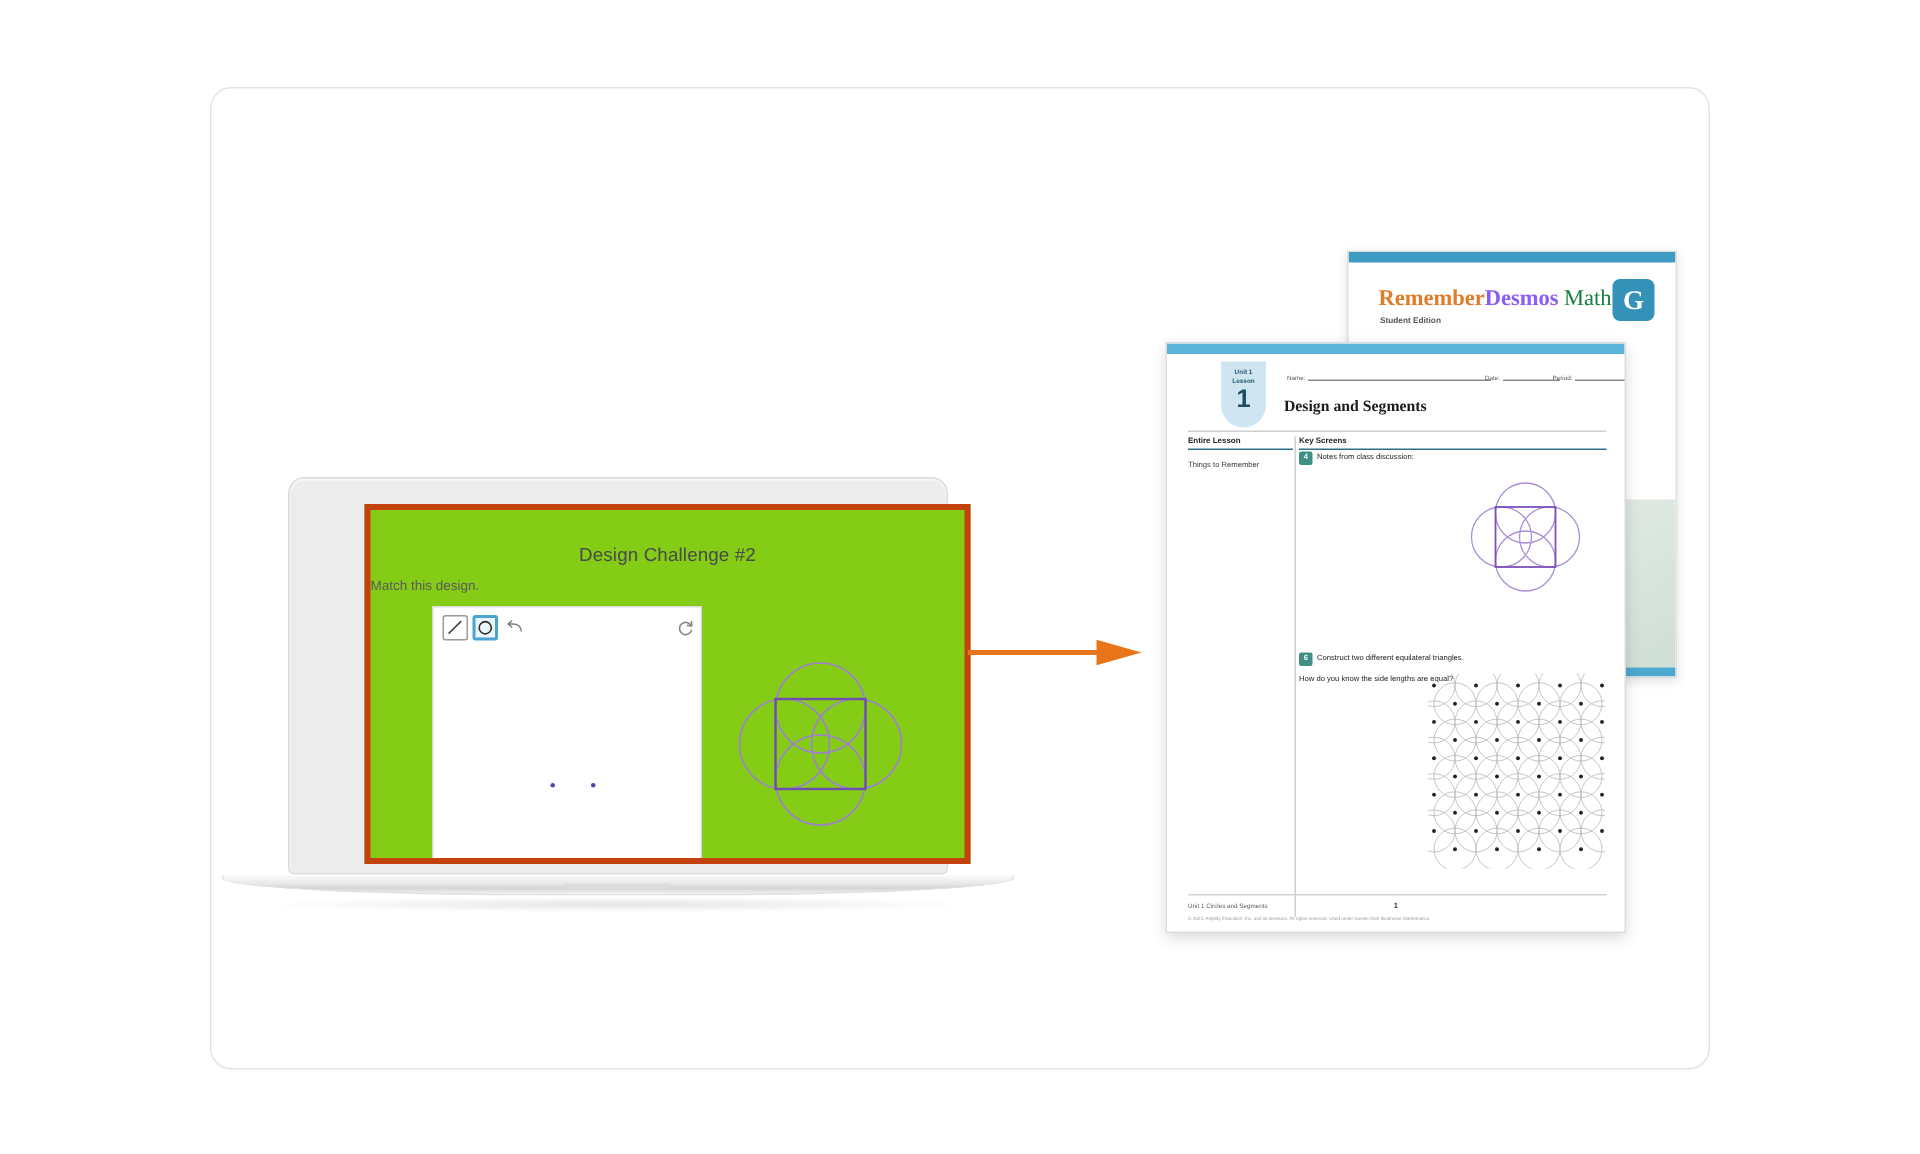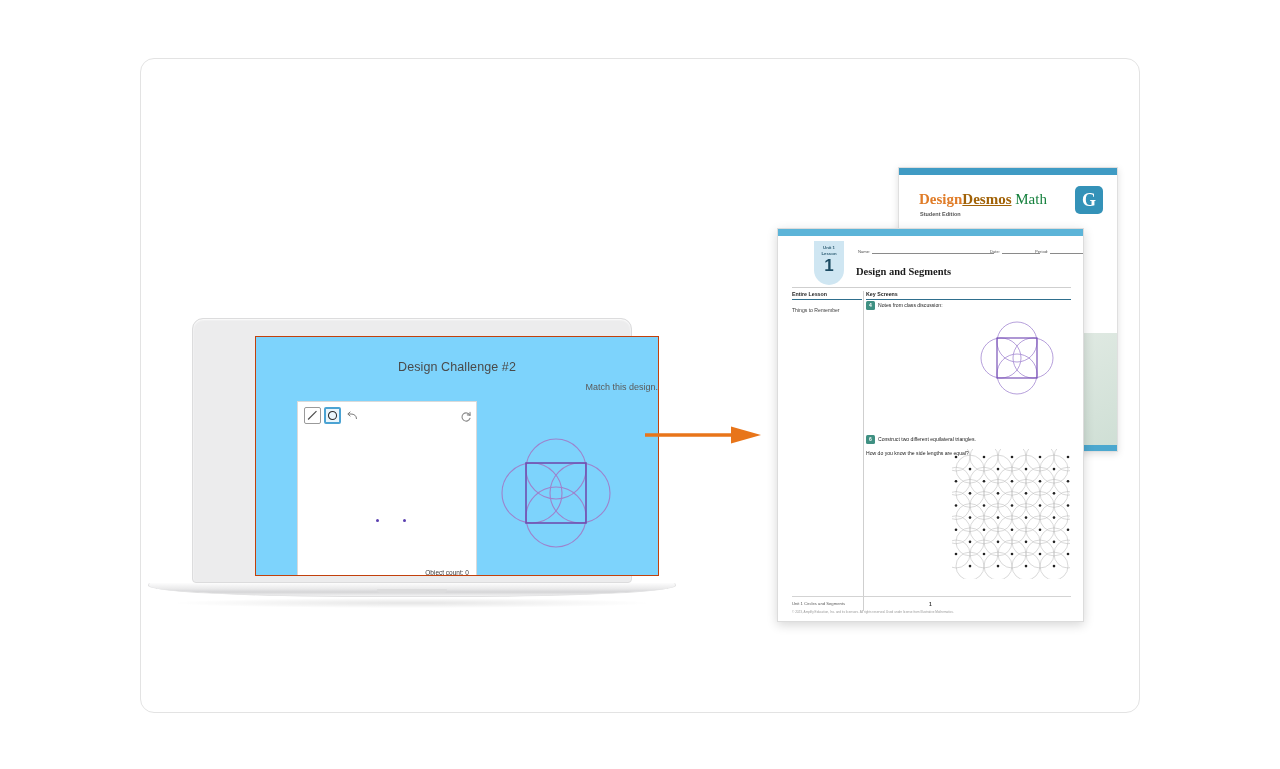--- a/index.html
+++ b/index.html
@@ -33,24 +33,24 @@
 
   .laptop-lid {
     position: absolute; left: 44px; top: 0;
     width: 440px; height: 265px;
     background: #ececed;
     border: 1px solid #dcdcdd;
     border-radius: 11px 11px 4px 4px;
     box-shadow: inset 0 1px 2px rgba(255,255,255,.9);
   }
   .laptop-screen {
-    position: absolute; left: 62px; top: 17px;
+    position: absolute; left: 50px; top: 17px;
     width: 404px; height: 240px;
-    background: #7dd3fc;
-    border: 1px solid #c2410c;
+    background: #84cc16;
+    border: 4px solid #c2410c;
     overflow: hidden;
   }
   .laptop-base {
     position: absolute; left: 0; top: 265px;
     width: 528px; height: 14px;
     background: linear-gradient(180deg,#fdfdfd 0%,#e9e9ea 45%,#d5d5d7 70%,#f3f3f4 100%);
     border-radius: 3px 3px 50% 50% / 3px 3px 100% 100%;
     border: 1px solid #e0e0e1;
     border-top: none;
   }
@@ -67,21 +67,21 @@
     background: radial-gradient(ellipse at center, rgba(0,0,0,.10) 0%, rgba(0,0,0,0) 72%);
   }
 
   
   .scr-title {
     position: absolute; left: 0; top: 23px; width: 100%;
     text-align: center; font-size: 12.5px; color: #4a4a4a; letter-spacing: .1px;
   }
   .scr-sub {
     position: absolute; left: 0; top: 45px; width: 100%;
-    text-align: right; font-size: 9px; color: #5a5a5a;
+    text-align: left; font-size: 9px; color: #5a5a5a;
   }
 
   .canvas-box {
     position: absolute; left: 41px; top: 64px;
     width: 180px; height: 180px;
     background: #ffffff;
     border: 1px solid #dadada;
   }
   .toolbar { position: absolute; left: 6px; top: 5px; width: 168px; height: 18px; }
   .tool {
@@ -138,21 +138,21 @@
   }
   .sheet-back .bluebar { height: 7px; background: #3f9bc4; }
   .sheet-back .bluebar2 { position:absolute; left:0; bottom:0; width:100%; height:6px; background:#4ca8cf; }
   .sb-brand {
     position: absolute; left: 20px; top: 23px;
     font-family: "Liberation Serif", serif;
     font-size: 15px;
     white-space: nowrap;
   }
   .sb-amplify { color: #e07c28; font-weight: bold; }
-  .sb-desmos { color: #a16207; font-weight: bold; text-decoration: underline; }
+  .sb-desmos { color: #8b5cf6; font-weight: bold; }
   .sb-math { color: #15803d; }
   .sb-edition {
     position: absolute; left: 21px; top: 43px;
     font-size: 5.5px; color: #555; font-weight: bold;
   }
   .sb-g {
     position: absolute; right: 14px; top: 18px;
     width: 28px; height: 28px;
     background: #3492b8;
     border-radius: 5px;
@@ -323,21 +323,21 @@
     <svg viewBox="0 0 118 20" width="118" height="20">
       <line x1="0" y1="10" x2="92" y2="10" stroke="#e8751a" stroke-width="3.4"></line>
       <polygon points="86,1.5 116,10 86,18.5" fill="#e8751a"></polygon>
     </svg>
   </div>
 
   <div class="sheet-back">
     <div class="bluebar"></div>
 
     <div class="sb-brand">
-      <span class="sb-amplify">Design</span><span class="sb-desmos">Desmos</span>
+      <span class="sb-amplify">Remember</span><span class="sb-desmos">Desmos</span>
       <span class="sb-math">Math</span>
     </div>
     <div class="sb-edition">Student Edition</div>
 
     <div class="sb-g">G</div>
 
     <div class="sb-photo"></div>
     <div class="bluebar2"></div>
   </div>
 

